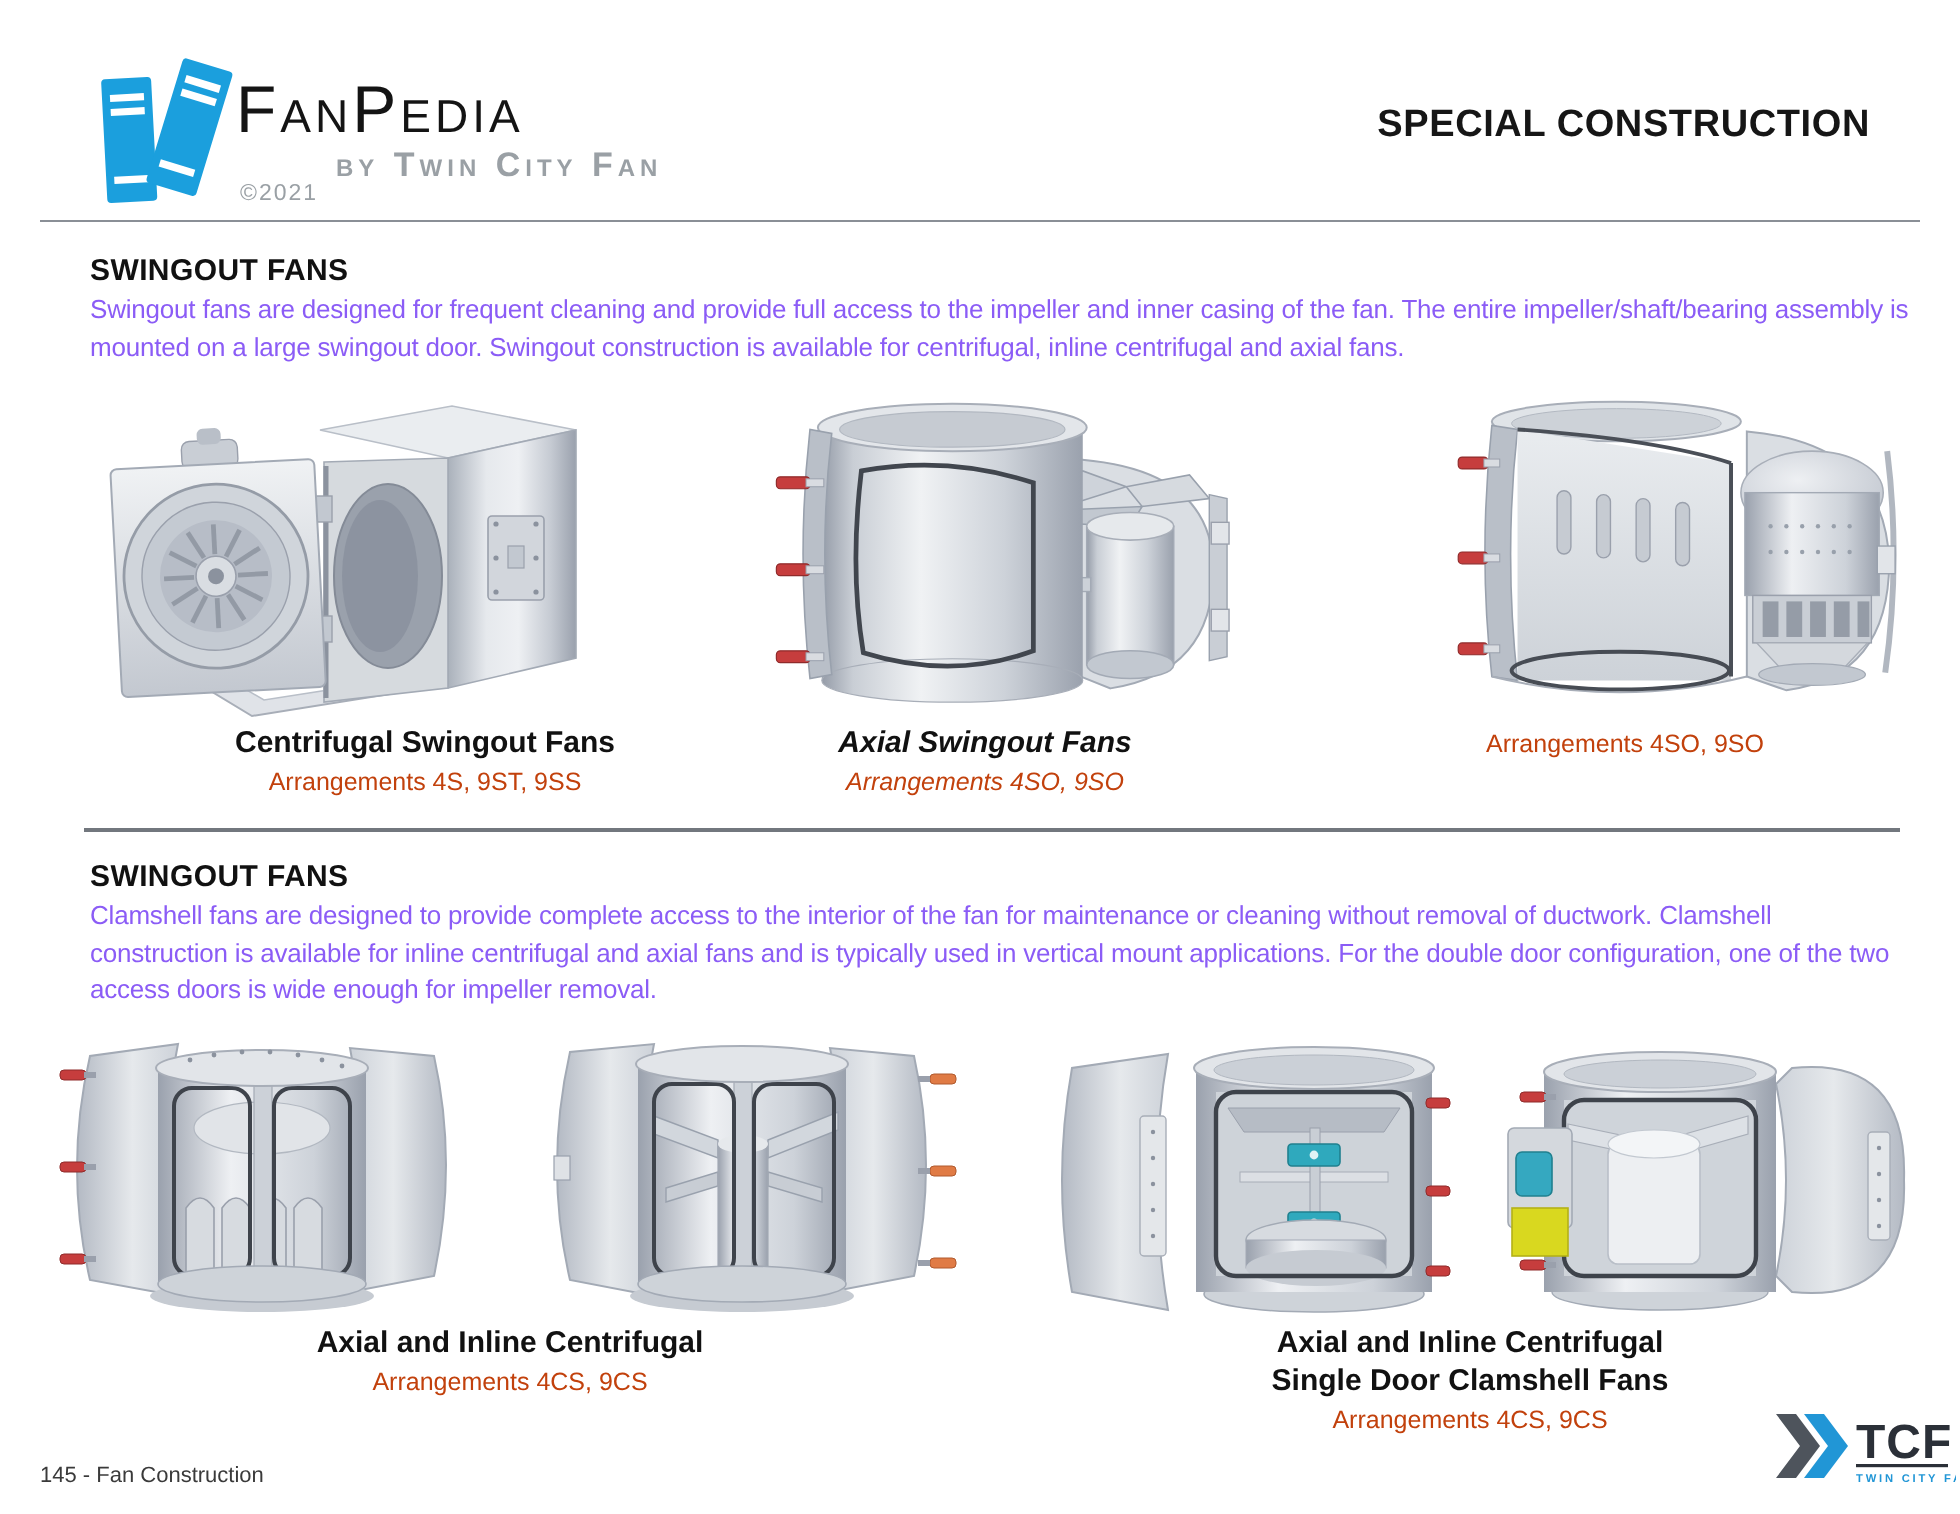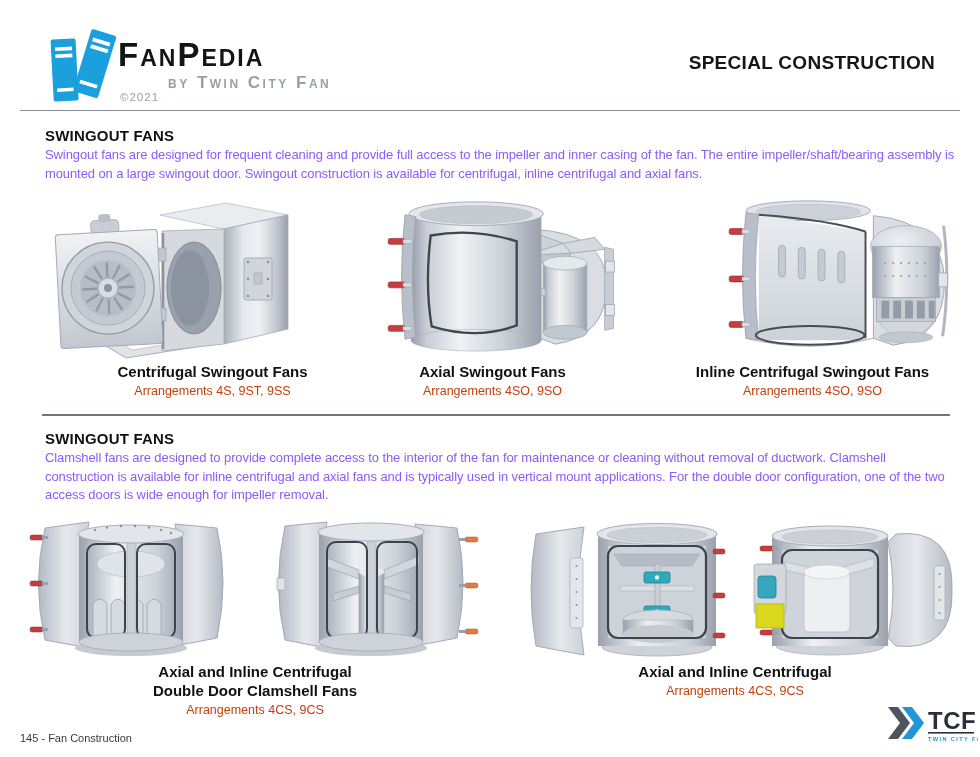--- a/index.html
+++ b/index.html
@@ -4,21 +4,21 @@
 <style>
   html,body { margin:0; padding:0; background:#ffffff; }
   .page {
     position:relative; width:980px; height:757px; overflow:hidden;
     background:#ffffff; color:#1a1a1a;
     font-family:"Liberation Sans", sans-serif;
   }
   .abs { position:absolute; }
 
   
-  .wordmark { font-weight:bold; font-size:33px; line-height:1; letter-spacing:2px;
+  .wordmark { font-weight:normal; font-size:33px; line-height:1; letter-spacing:2px;
               font-variant:small-caps; color:#141414; }
   .byline   { font-size:17px; line-height:1; letter-spacing:2.5px;
               font-variant:small-caps; color:#9aa0a5; font-weight:bold; }
   .copyright{ font-size:11.5px; letter-spacing:1px; color:#9aa0a5; }
   .doc-title { text-align:right; }
   .doc-title .t1 { font-size:19px; font-weight:bold; letter-spacing:0.3px; color:#161616; }
   .doc-title .t2 { font-size:15.5px; font-weight:bold; margin-top:3px; color:#161616; }
   .rule { background:#8a8f96; height:1px; }
   .rule2 { background:#72777e; height:2px; }
 
@@ -236,26 +236,25 @@
       <ellipse cx="219" cy="149" rx="27" ry="5.5" fill="#c2c8d0" stroke="#a3aab5" stroke-width="0.6"></ellipse>
       <path d="M257,36 Q264,92 256,148" fill="none" stroke="#b1b7c0" stroke-width="3"></path>
       <rect x="252" y="84" width="9" height="14" fill="#e2e5e9" stroke="#99a1ad" stroke-width="0.7"></rect>
     </svg>
   </div>
 
   <div class="abs caption" style="left:45px; top:362px; width:335px;">
     <div class="name">Centrifugal Swingout Fans</div>
     <div class="arr">Arrangements 4S, 9ST, 9SS</div>
   </div>
-  <div class="abs caption" style="left:360px; top:362px; width:265px;">
+  <div class="abs caption" style="left:360px; top:362px; width:265px;font-style:italic;">
     <div class="name">Axial Swingout Fans</div>
     <div class="arr">Arrangements 4SO, 9SO</div>
   </div>
   <div class="abs caption" style="left:650px; top:362px; width:325px;">
-    <div class="name">Inline Centrifugal Swingout Fans</div>
     <div class="arr">Arrangements 4SO, 9SO</div>
   </div>
 
   <div class="abs rule2" style="left:42px; top:414px; width:908px;"></div>
 
   <div class="abs sec-heading" style="left:45px; top:430px;">SWINGOUT FANS</div>
   <div class="abs sec-desc" style="left:45px; top:449px; width:912px;">Clamshell fans are designed to provide complete access to the interior of the fan for maintenance or cleaning without removal of ductwork. Clamshell construction is available for inline centrifugal and axial fans and is typically used in vertical mount applications. For the double door configuration, one of the two access doors is wide enough for impeller removal.</div>
 
   <div class="abs figure" style="left:15px; top:508px; width:475px; height:152px;">
     <svg viewBox="0 0 475 152">
@@ -414,25 +413,25 @@
         <rect x="240" y="38" width="13" height="5" rx="2" fill="#c63d3d" stroke="#8f2b2b" stroke-width="0.5"></rect>
         <rect x="252" y="39" width="6" height="3" fill="#9aa0ac"></rect>
         <rect x="240" y="122" width="13" height="5" rx="2" fill="#c63d3d" stroke="#8f2b2b" stroke-width="0.5"></rect>
         <rect x="252" y="123" width="6" height="3" fill="#9aa0ac"></rect>
       </g>
     </svg>
   </div>
 
   <div class="abs caption" style="left:85px; top:662px; width:340px;">
     <div class="name">Axial and Inline Centrifugal</div>
-    <div class="name">Double Door Clamshell Fans</div>
     <div class="arr">Arrangements 4CS, 9CS</div>
   </div>
   <div class="abs caption" style="left:565px; top:662px; width:340px;">
     <div class="name">Axial and Inline Centrifugal</div>
+    <div class="name">Single Door Clamshell Fans</div>
     <div class="arr">Arrangements 4CS, 9CS</div>
   </div>
 
   <div class="abs page-num" style="left:20px; top:732px;">145 - Fan Construction</div>
 
   <div class="abs" style="left:884px; top:700px; width:94px; height:50px;">
     <svg viewBox="0 0 94 50" width="94" height="50">
       <polygon points="4,7 14,7 26,23 14,39 4,39 16,23" fill="#4e545c"></polygon>
       <polygon points="18,7 28,7 40,23 28,39 18,39 30,23" fill="#2196d6"></polygon>
       <text x="44" y="29" font-family="Liberation Sans, sans-serif" font-size="24" font-weight="bold" fill="#2b3038" letter-spacing="0.5">TCF</text>

